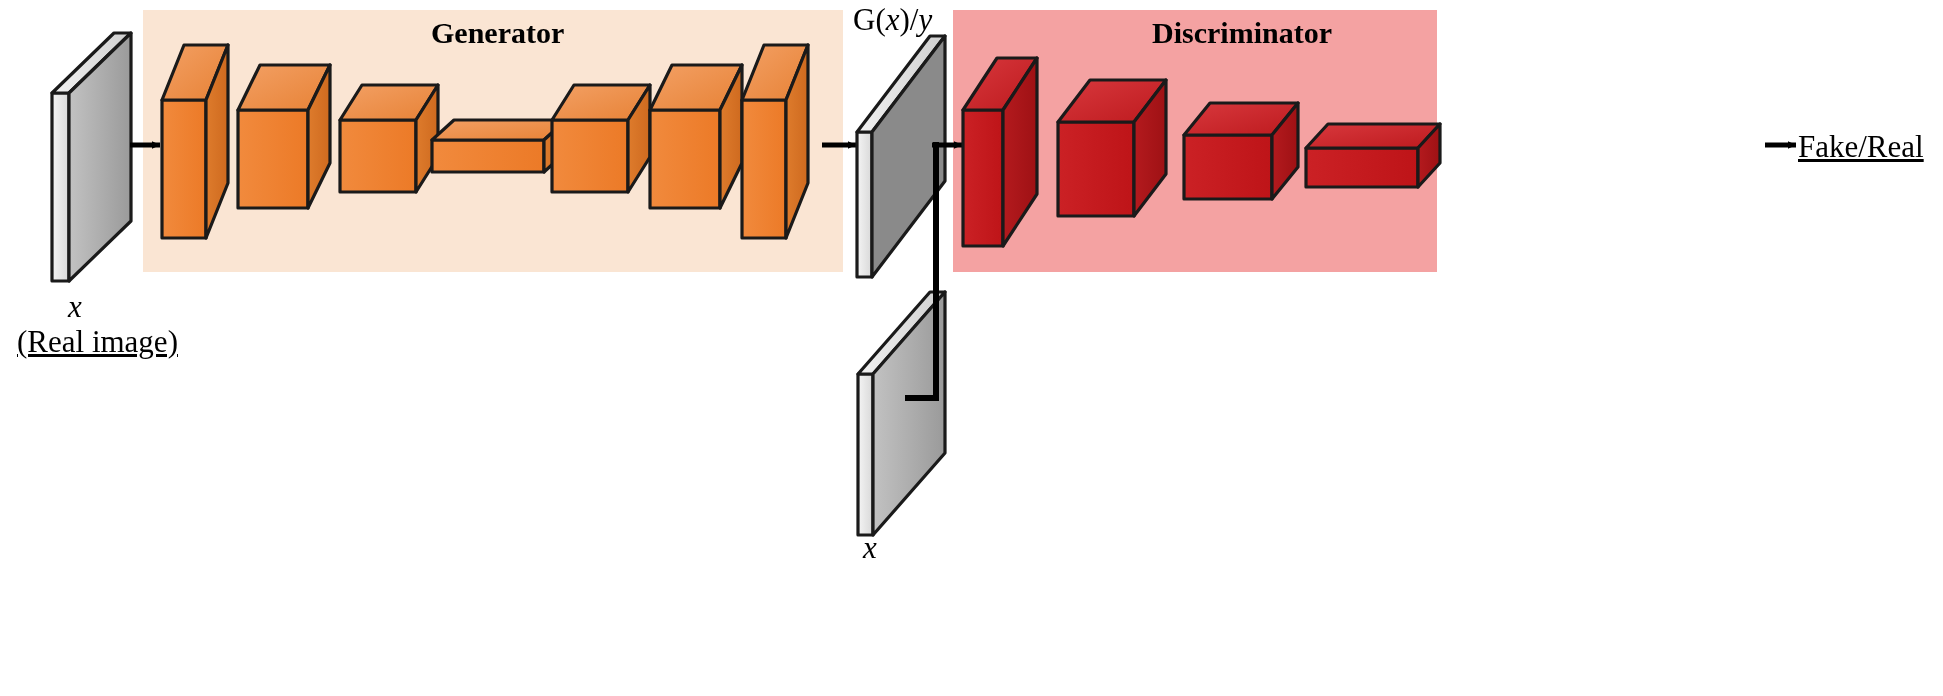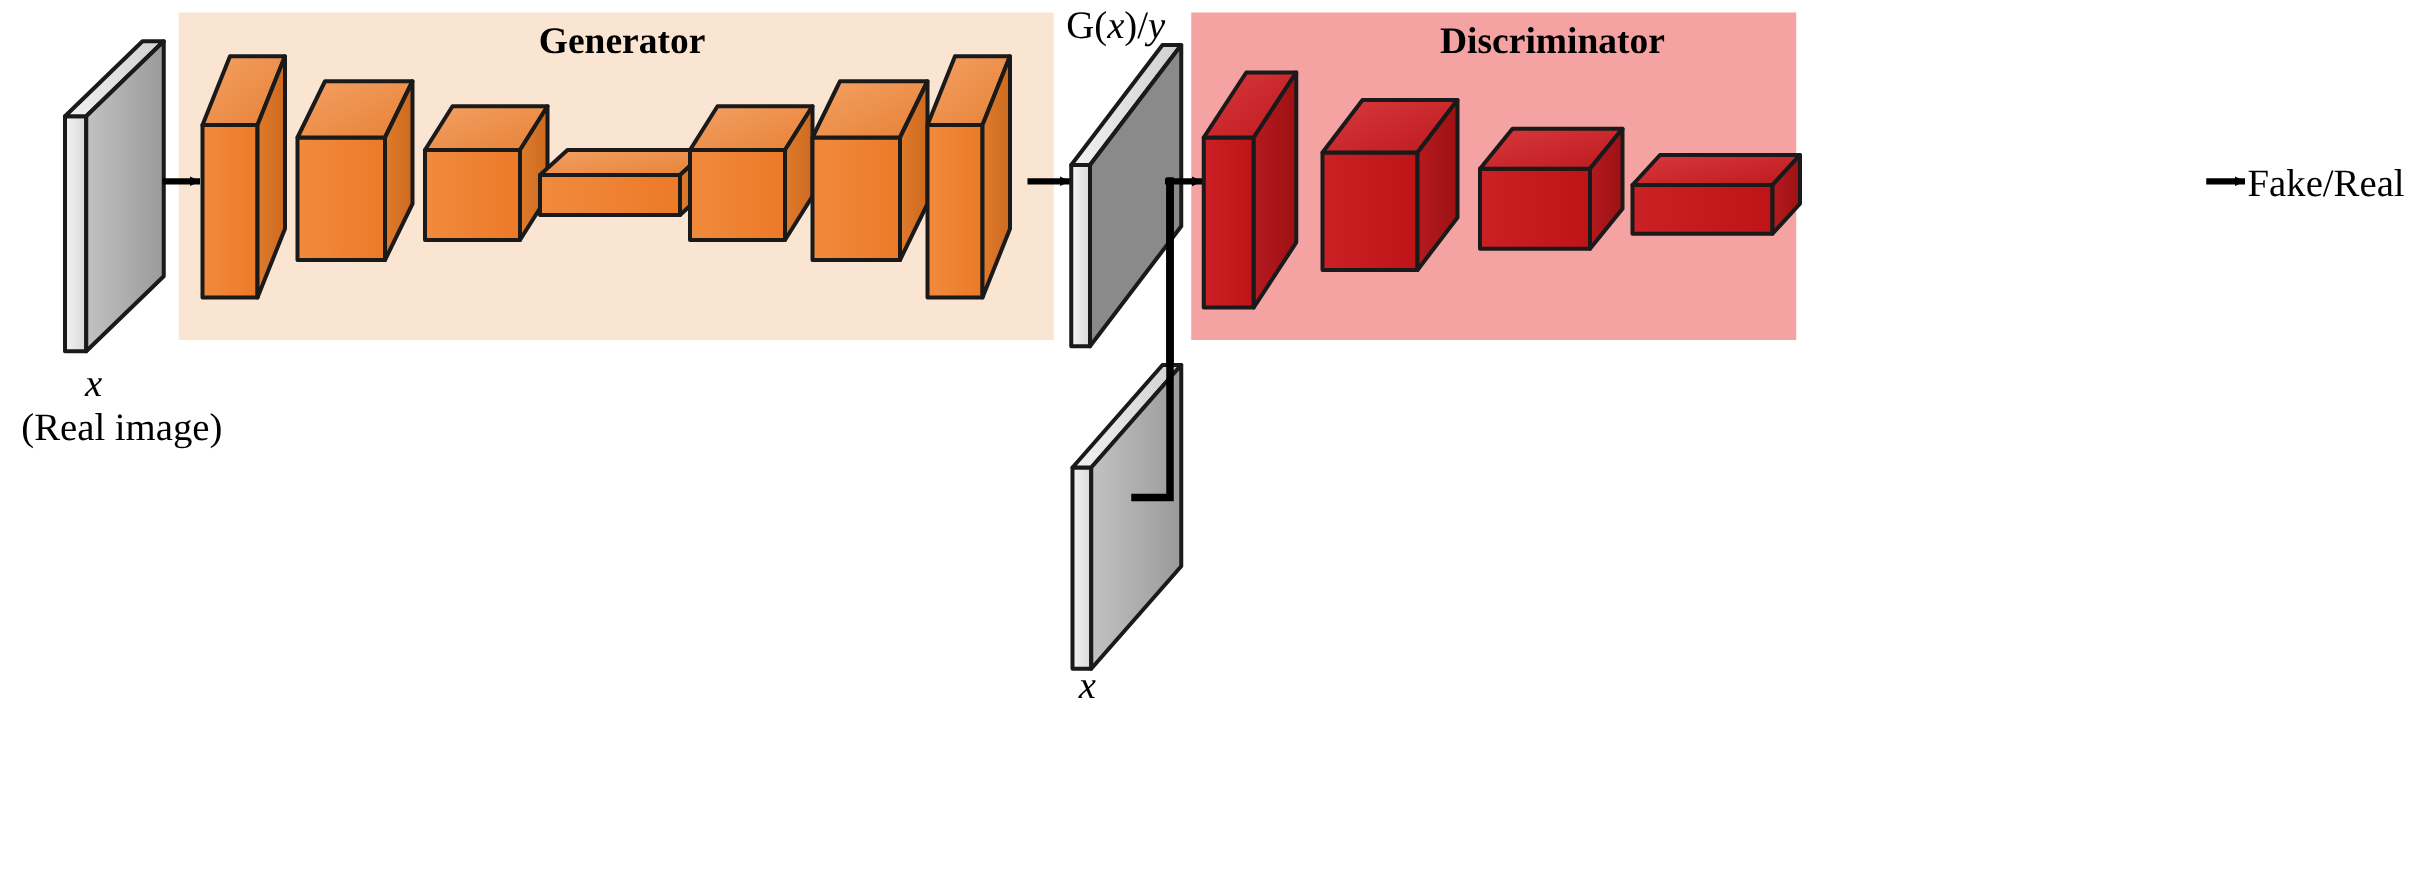--- a/index.html
+++ b/index.html
@@ -36,20 +36,21 @@
   .lbl-panel {
     font-weight: bold;
     font-size: 30px;
   }
   .lbl-math {
     font-style: italic;
     font-size: 31px;
   }
   .lbl-plain {
     font-size: 31px;
+    text-decoration: underline;
   }
   .lbl-mixed {
     font-size: 31px;
     text-align: center;
   }
   .lbl-mixed i { font-style: italic; }
   #gen-title { left: 431px; top: 18px; }
   #disc-title { left: 1152px; top: 18px; }
   #gxy-label { left: 853px; top: 4px; }
   #x-top-label { left: 68px; top: 291px; }

